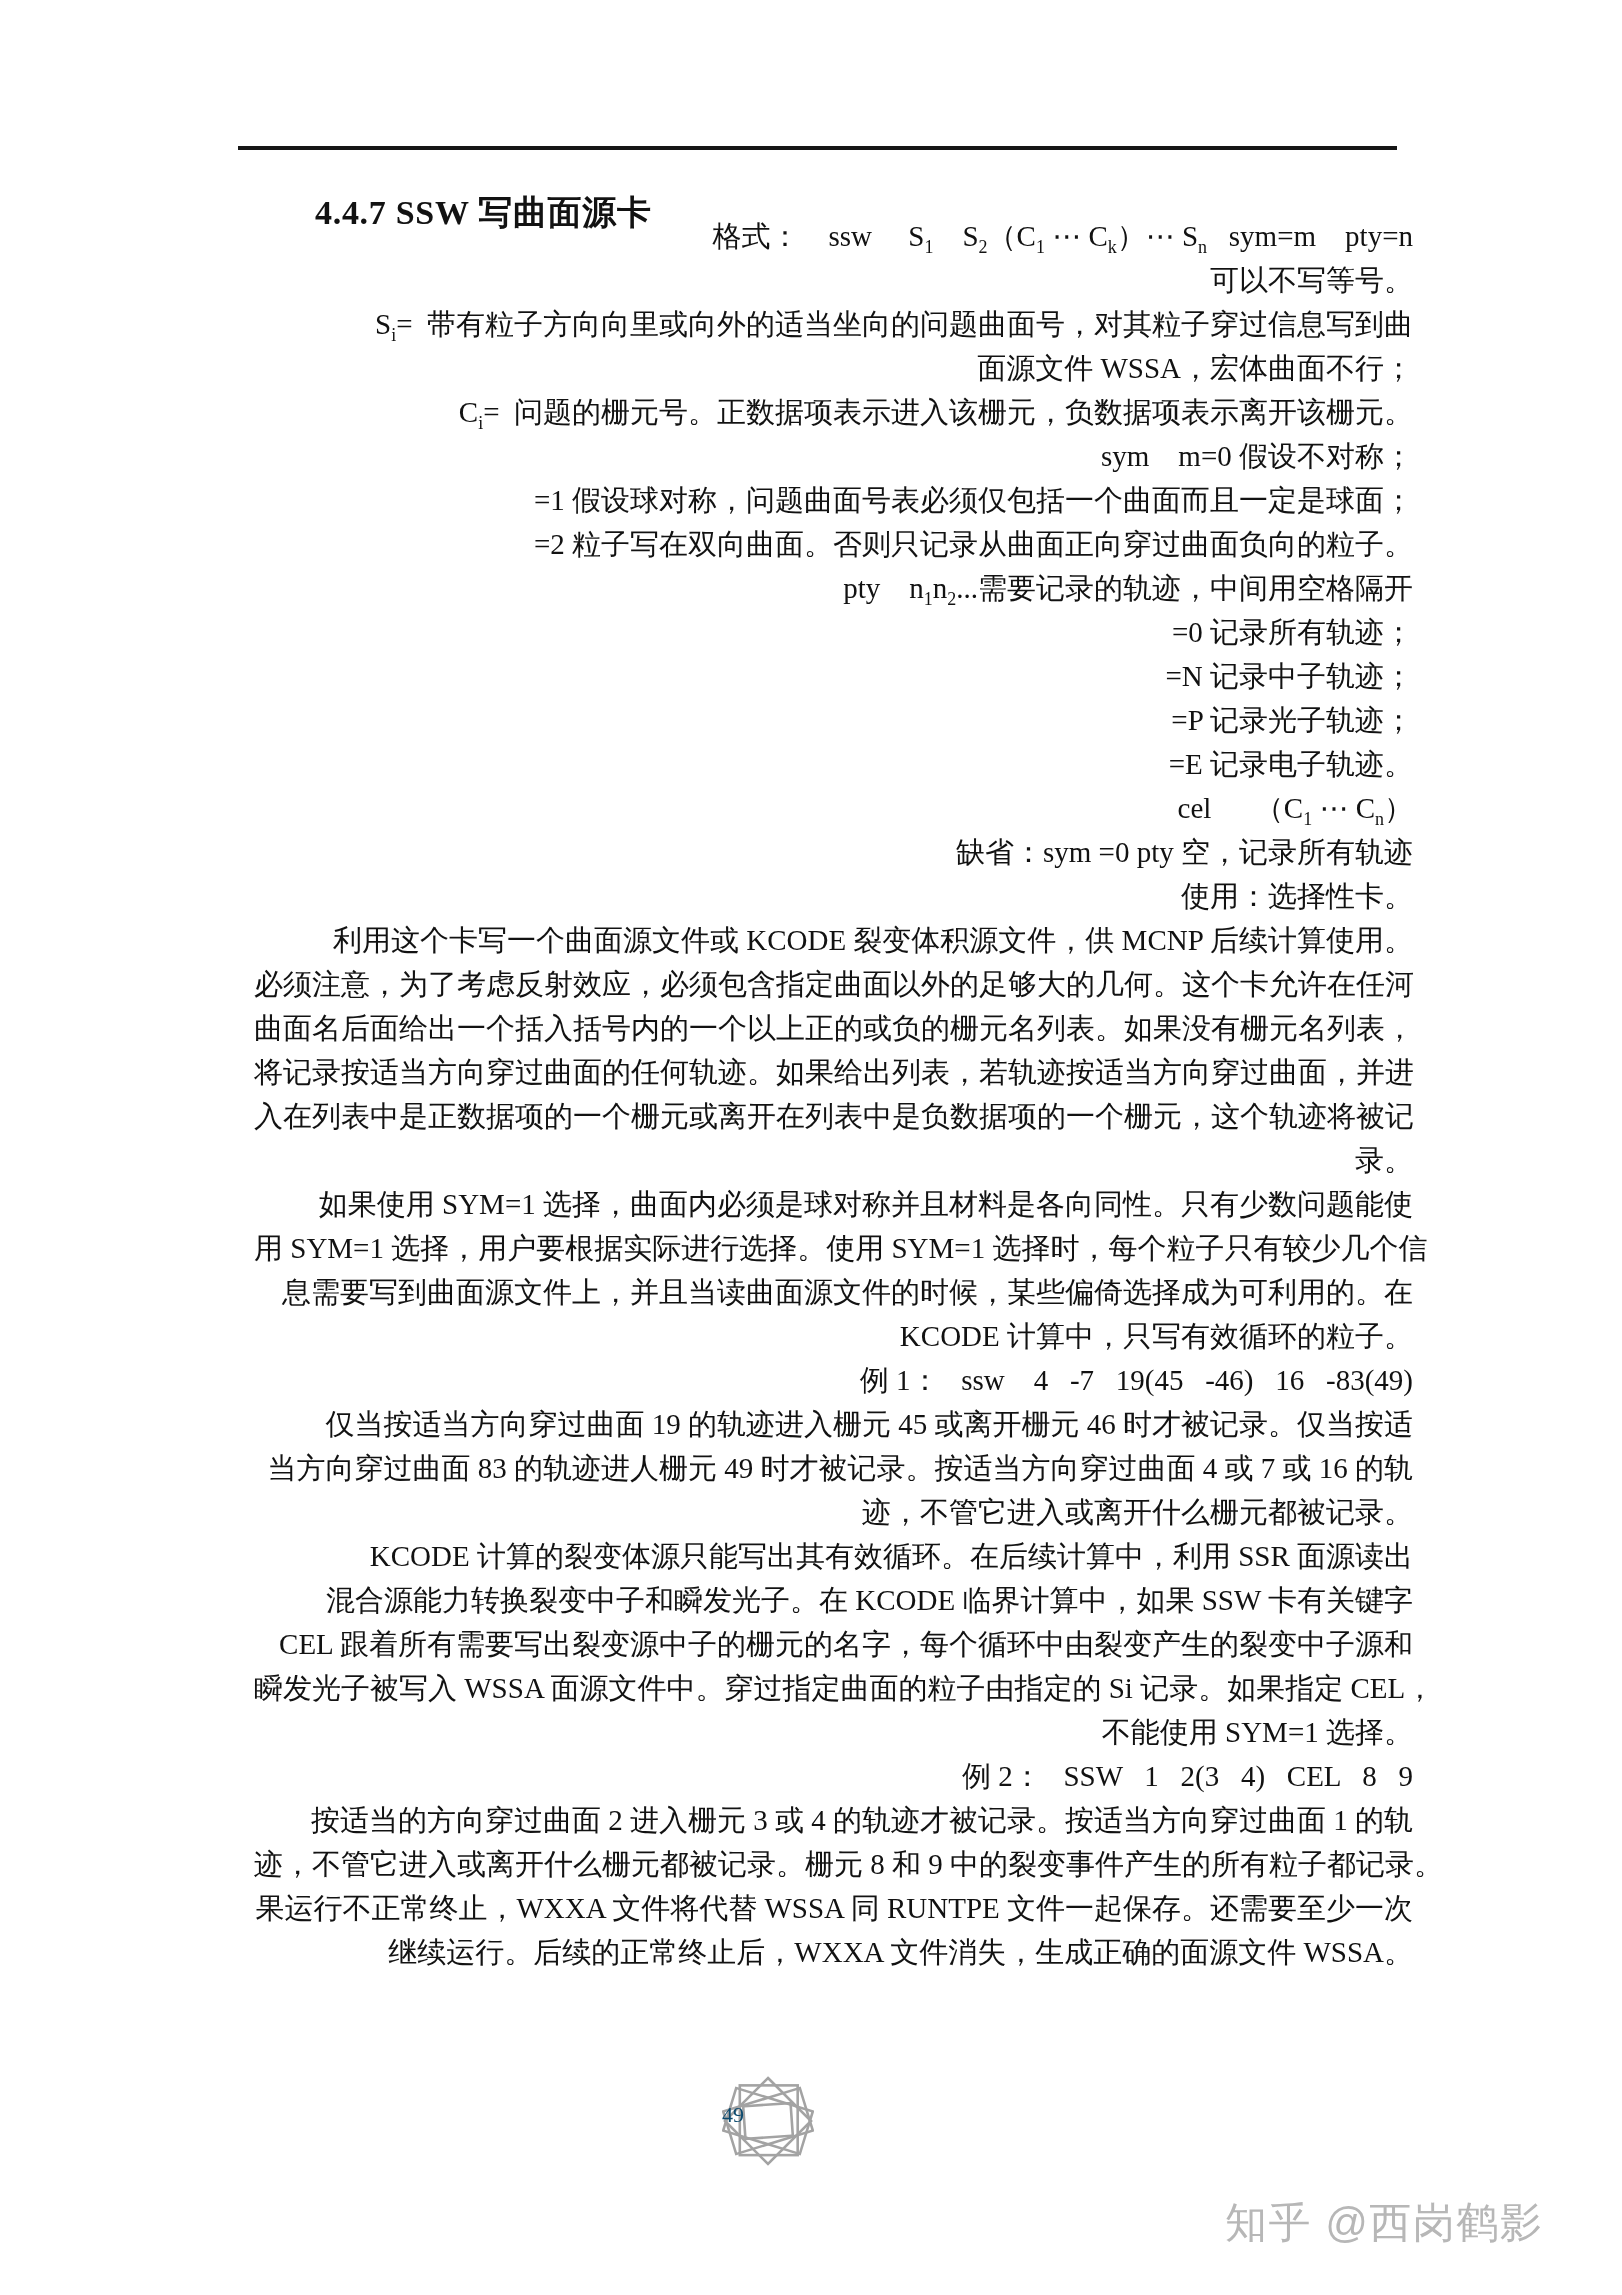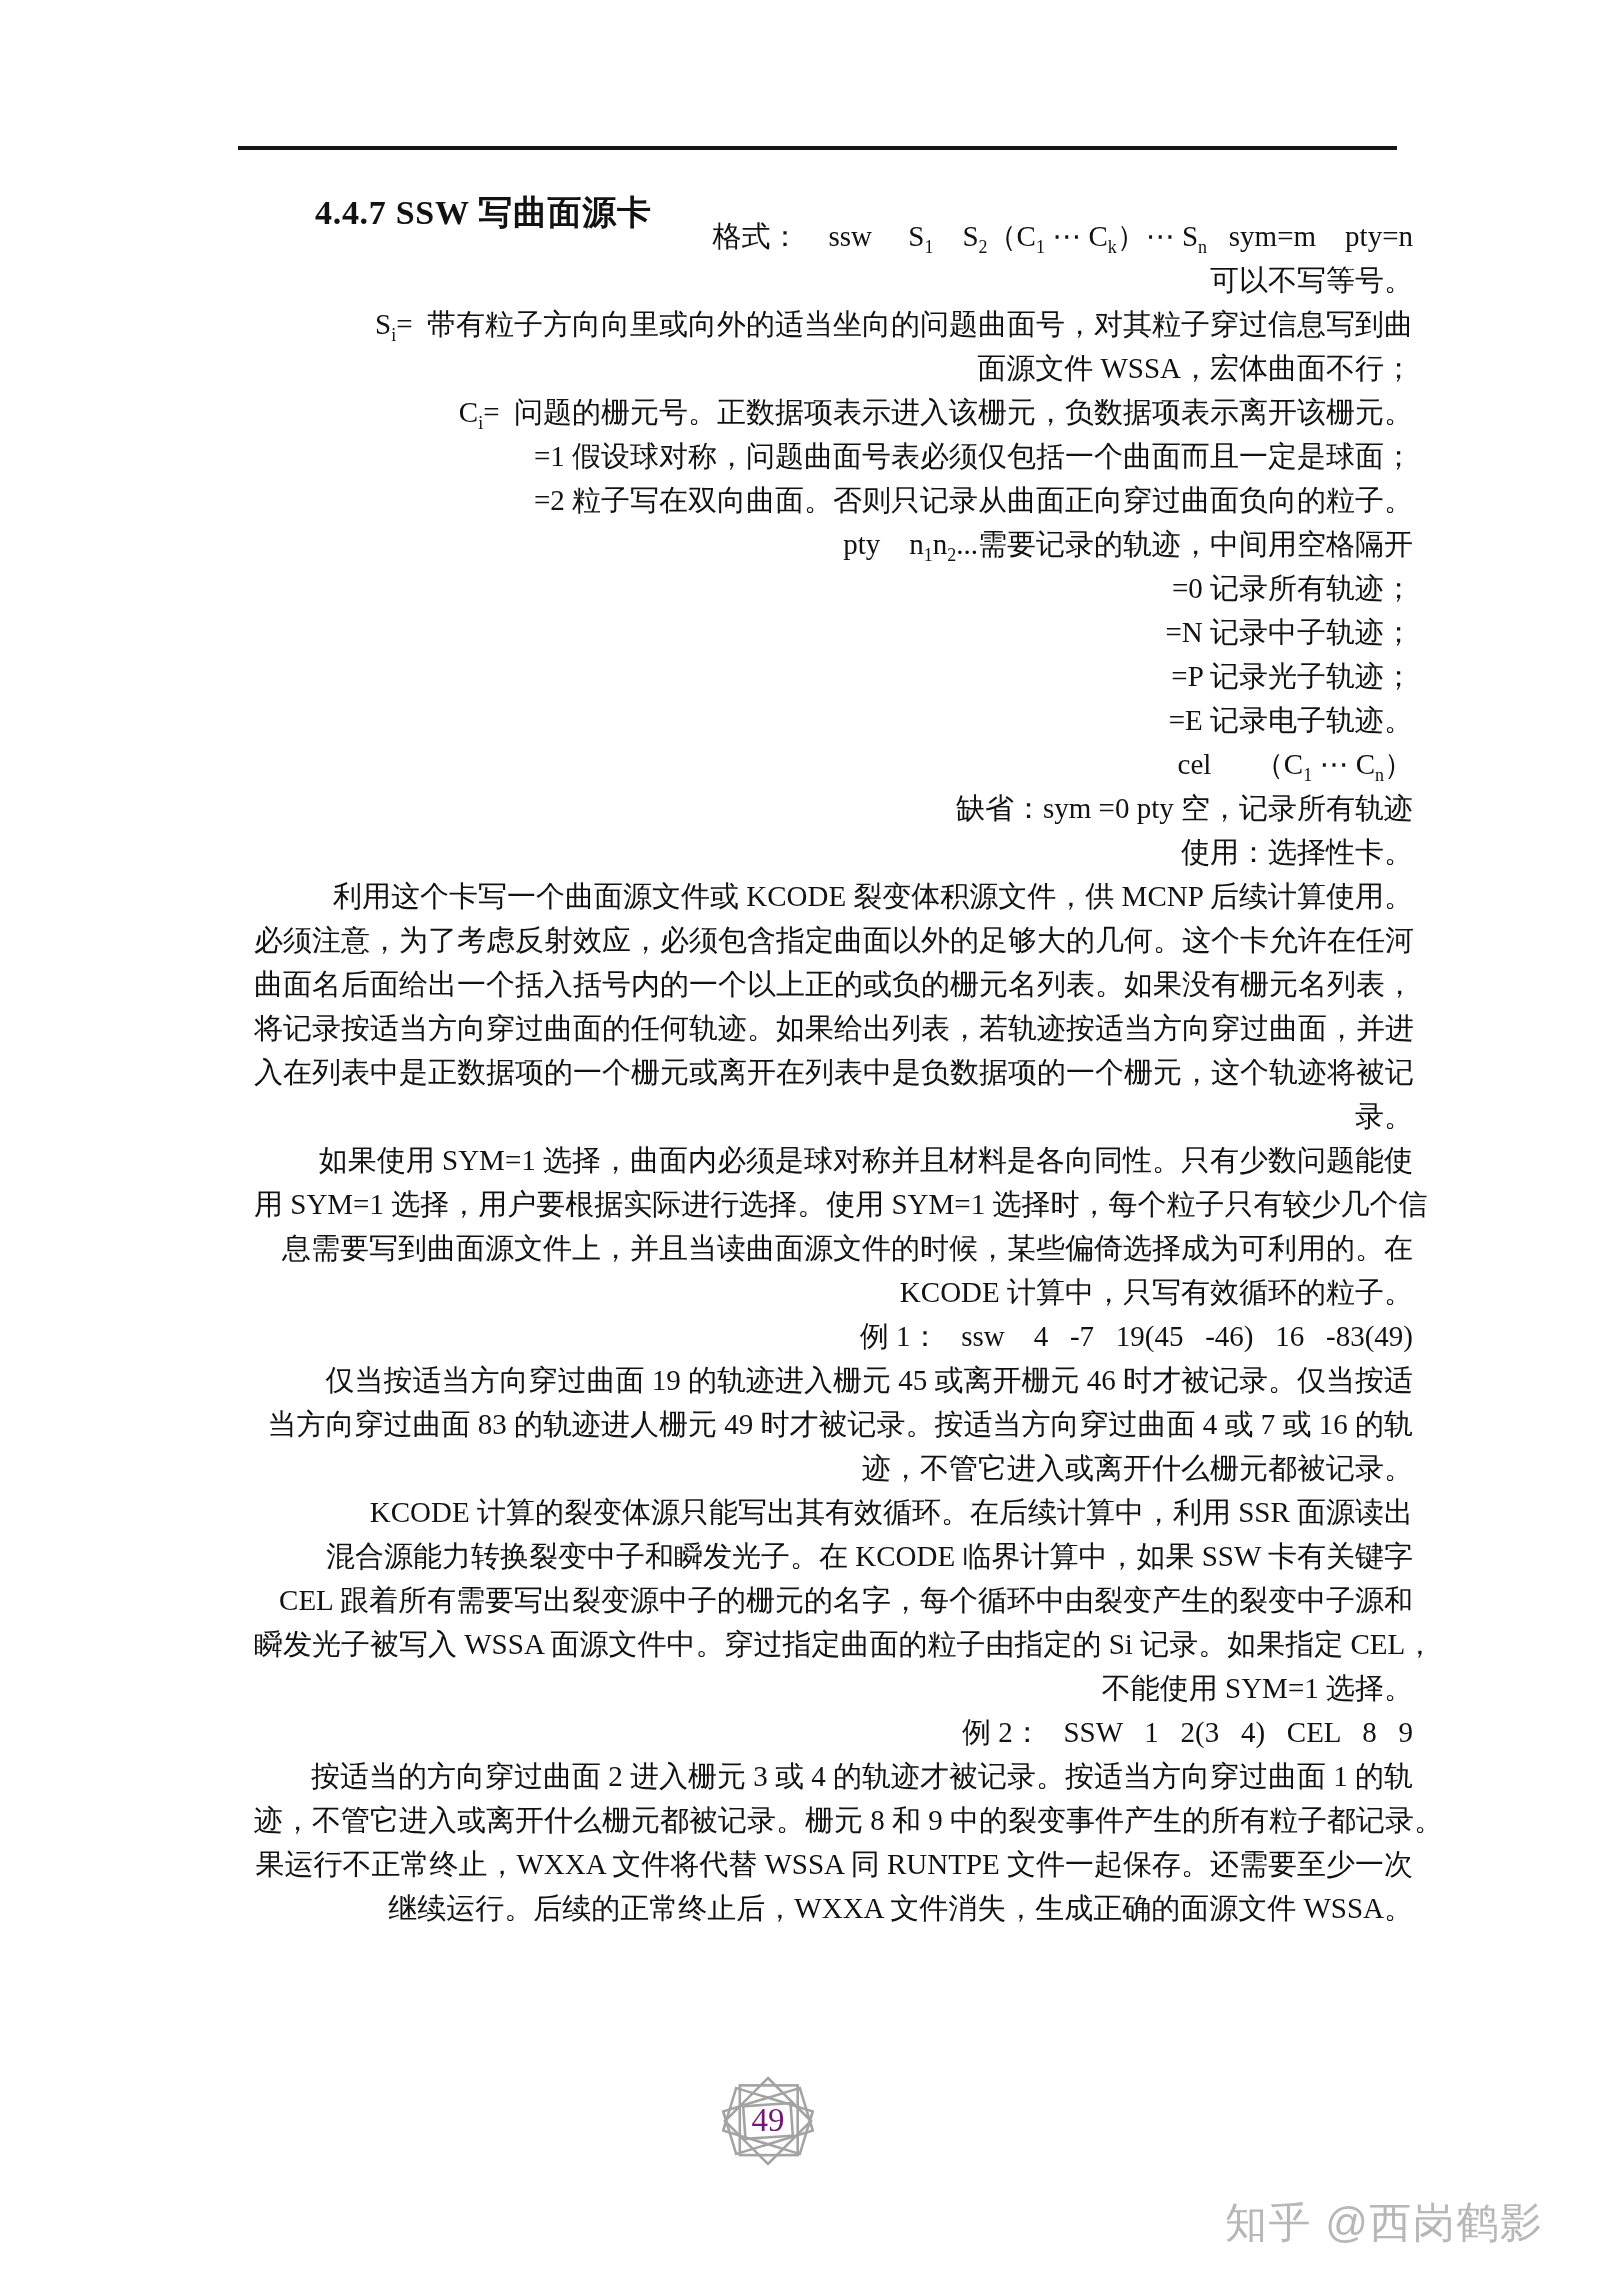--- a/index.html
+++ b/index.html
@@ -37,21 +37,21 @@
   .i3 { margin-left: 117px; }
   .i4 { margin-left: 219px; }
 
   .ornament-box {
     position: absolute; left: 722px; top: 2075px;
     width: 92px; height: 92px;
   }
   .ornament-box svg { position: absolute; inset: 0; }
   .page-number {
     position: absolute; left: 0; top: 27px; width: 92px;
-    text-align: center; font-size: 33px; color: #701a75;
+    font-size: 22px; color: #0c4a6e;
     font-family: "Liberation Serif", "DejaVu Serif", serif;
   }
 
   .watermark {
     position: absolute; left: 1225px; top: 2195px;
     font-size: 42px; color: #b7b7b7;
     font-family: "Liberation Sans", "DejaVu Sans", sans-serif;
     white-space: pre; letter-spacing: 1.5px;
   }
 </style>
@@ -63,20 +63,21 @@
   <div class="top-rule"></div>
 
   <div class="doc-title">4.4.7 SSW 写曲面源卡</div>
 
   <div class="lines">
       <div class="line i1">格式：    ssw     S<sub>1</sub>    S<sub>2</sub>（C<sub>1</sub> ⋯ C<sub>k</sub>）⋯ S<sub>n</sub>   sym=m    pty=n</div>
       <div class="line i1">可以不写等号。</div>
       <div class="line i3">S<sub>i</sub>=  带有粒子方向向里或向外的适当坐向的问题曲面号，对其粒子穿过信息写到曲</div>
       <div class="line i0">面源文件 WSSA，宏体曲面不行；</div>
       <div class="line i3">C<sub>i</sub>=  问题的栅元号。正数据项表示进入该栅元，负数据项表示离开该栅元。</div>
+      <div class="line i3">sym    m=0 假设不对称；</div>
       <div class="line i4">=1 假设球对称，问题曲面号表必须仅包括一个曲面而且一定是球面；</div>
       <div class="line i4">=2 粒子写在双向曲面。否则只记录从曲面正向穿过曲面负向的粒子。</div>
       <div class="line i3">pty    n<sub>1</sub>n<sub>2</sub>...需要记录的轨迹，中间用空格隔开</div>
       <div class="line i4">=0 记录所有轨迹；</div>
       <div class="line i4">=N 记录中子轨迹；</div>
       <div class="line i4">=P 记录光子轨迹；</div>
       <div class="line i4">=E 记录电子轨迹。</div>
       <div class="line i2">cel      （C<sub>1</sub> ⋯ C<sub>n</sub>）</div>
       <div class="line i2">缺省：sym =0 pty 空，记录所有轨迹</div>
       <div class="line i2">使用：选择性卡。</div>

